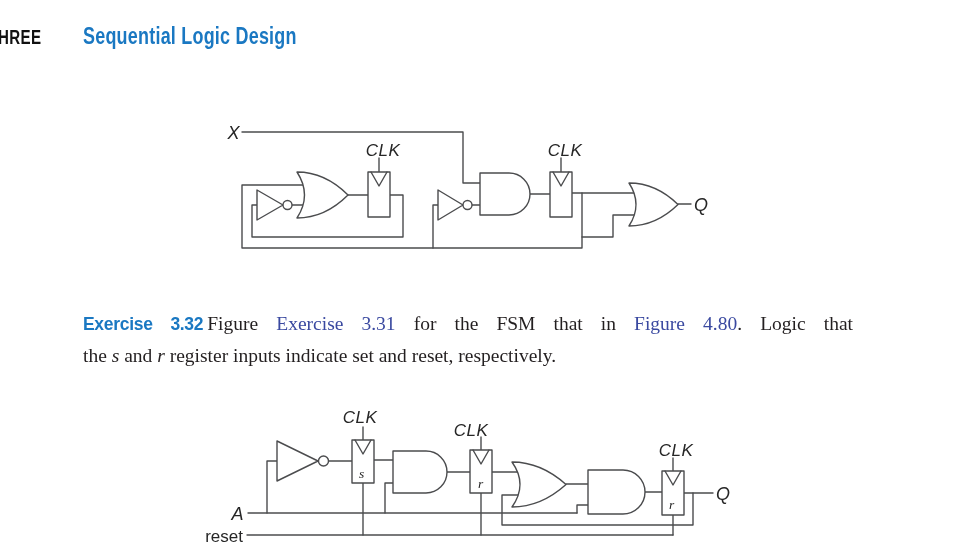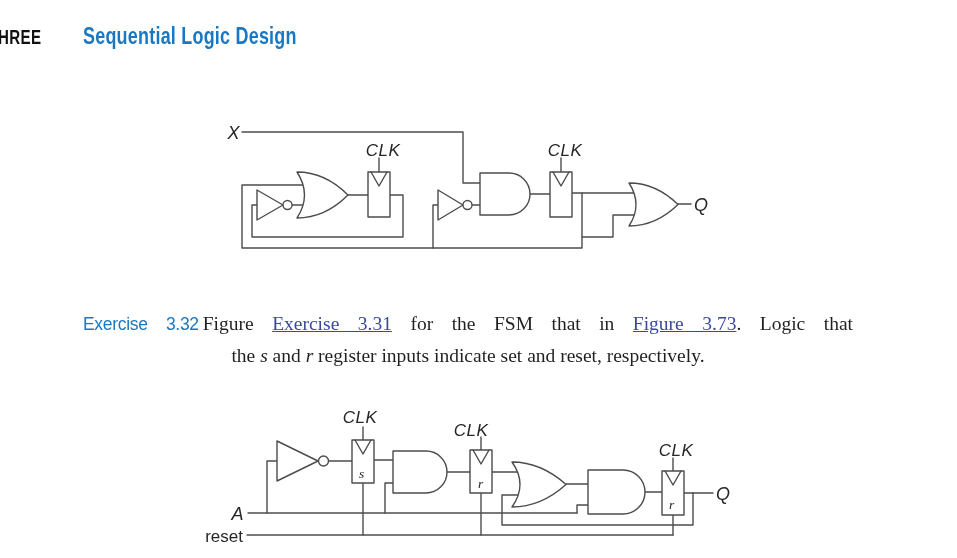--- a/index.html
+++ b/index.html
@@ -16,27 +16,27 @@
     position:absolute;left:83px;top:25px;font-weight:bold;font-size:23px;
     color:var(--title-blue);transform:scaleX(0.78);transform-origin:0 0;
     line-height:1;letter-spacing:0.3px;
   }
   .exercise{
     position:absolute;left:83px;top:308px;width:770px;
     font-family:"Liberation Serif",serif;font-size:19.5px;line-height:32px;
     color:var(--body-text);
   }
   .exercise .line1{text-align:justify;text-align-last:justify;}
-  .exercise .line2{text-align:center;}
+  .exercise .line2{text-align:left;}
   .exercise span.exlabel{
-    font-family:"Liberation Sans",sans-serif;font-weight:normal;
+    font-family:"Liberation Sans",sans-serif;font-weight:bold;
     font-size:17.5px;color:var(--title-blue);letter-spacing:-0.3px;
     margin-right:4px;
   }
-  .exercise span.link{color:var(--link-blue);text-decoration:underline;}
+  .exercise span.link{color:var(--link-blue);}
   .exercise span.ivar{font-style:italic;}
   svg.circuits{position:absolute;left:0;top:0;}
   svg.circuits path, svg.circuits rect, svg.circuits polyline, svg.circuits circle{
     stroke:var(--wire);stroke-width:1.4;fill:none;stroke-linejoin:round;stroke-linecap:round;
   }
   svg.circuits .gate{fill:#ffffff;}
   svg.circuits text{
     stroke:none;fill:#262626;font-family:"Liberation Sans",sans-serif;
     font-size:18px;font-style:italic;letter-spacing:0.5px;
   }
@@ -44,21 +44,21 @@
   svg.circuits text.plain{font-style:normal;font-size:17px;letter-spacing:0;}
   svg.circuits text.port{font-family:"Liberation Serif",serif;font-size:13.5px;}
 </style>
 </head>
 <body>
 
 <div class="chapter-frag">HREE</div>
 <div class="page-title">Sequential Logic Design</div>
 
 <div class="exercise">
-  <div class="line1"><span class="exlabel">Exercise 3.32</span><span class="body">Figure </span><span class="link">Exercise 3.31</span><span class="body"> for the FSM that in </span><span class="link">Figure 3.73</span><span class="body">. Logic that</span></div>
+  <div class="line1"><span class="exlabel">Exercise 3.32</span><span class="body">Figure </span><span class="link">Exercise 3.31</span><span class="body"> for the FSM that in </span><span class="link">Figure 4.80</span><span class="body">. Logic that</span></div>
   <div class="line2"><span class="body">the </span><span class="ivar">s</span><span class="body"> and </span><span class="ivar">r</span><span class="body"> register inputs indicate set and reset, respectively.</span></div>
 </div>
 
 <svg class="circuits" width="957" height="558" viewBox="0 0 957 558">
 
   <g>
 
     <g>
       <path d="M242,132 H463 V183 H481"></path>
       <path d="M308,185 H242 V248 H582 V193"></path>

